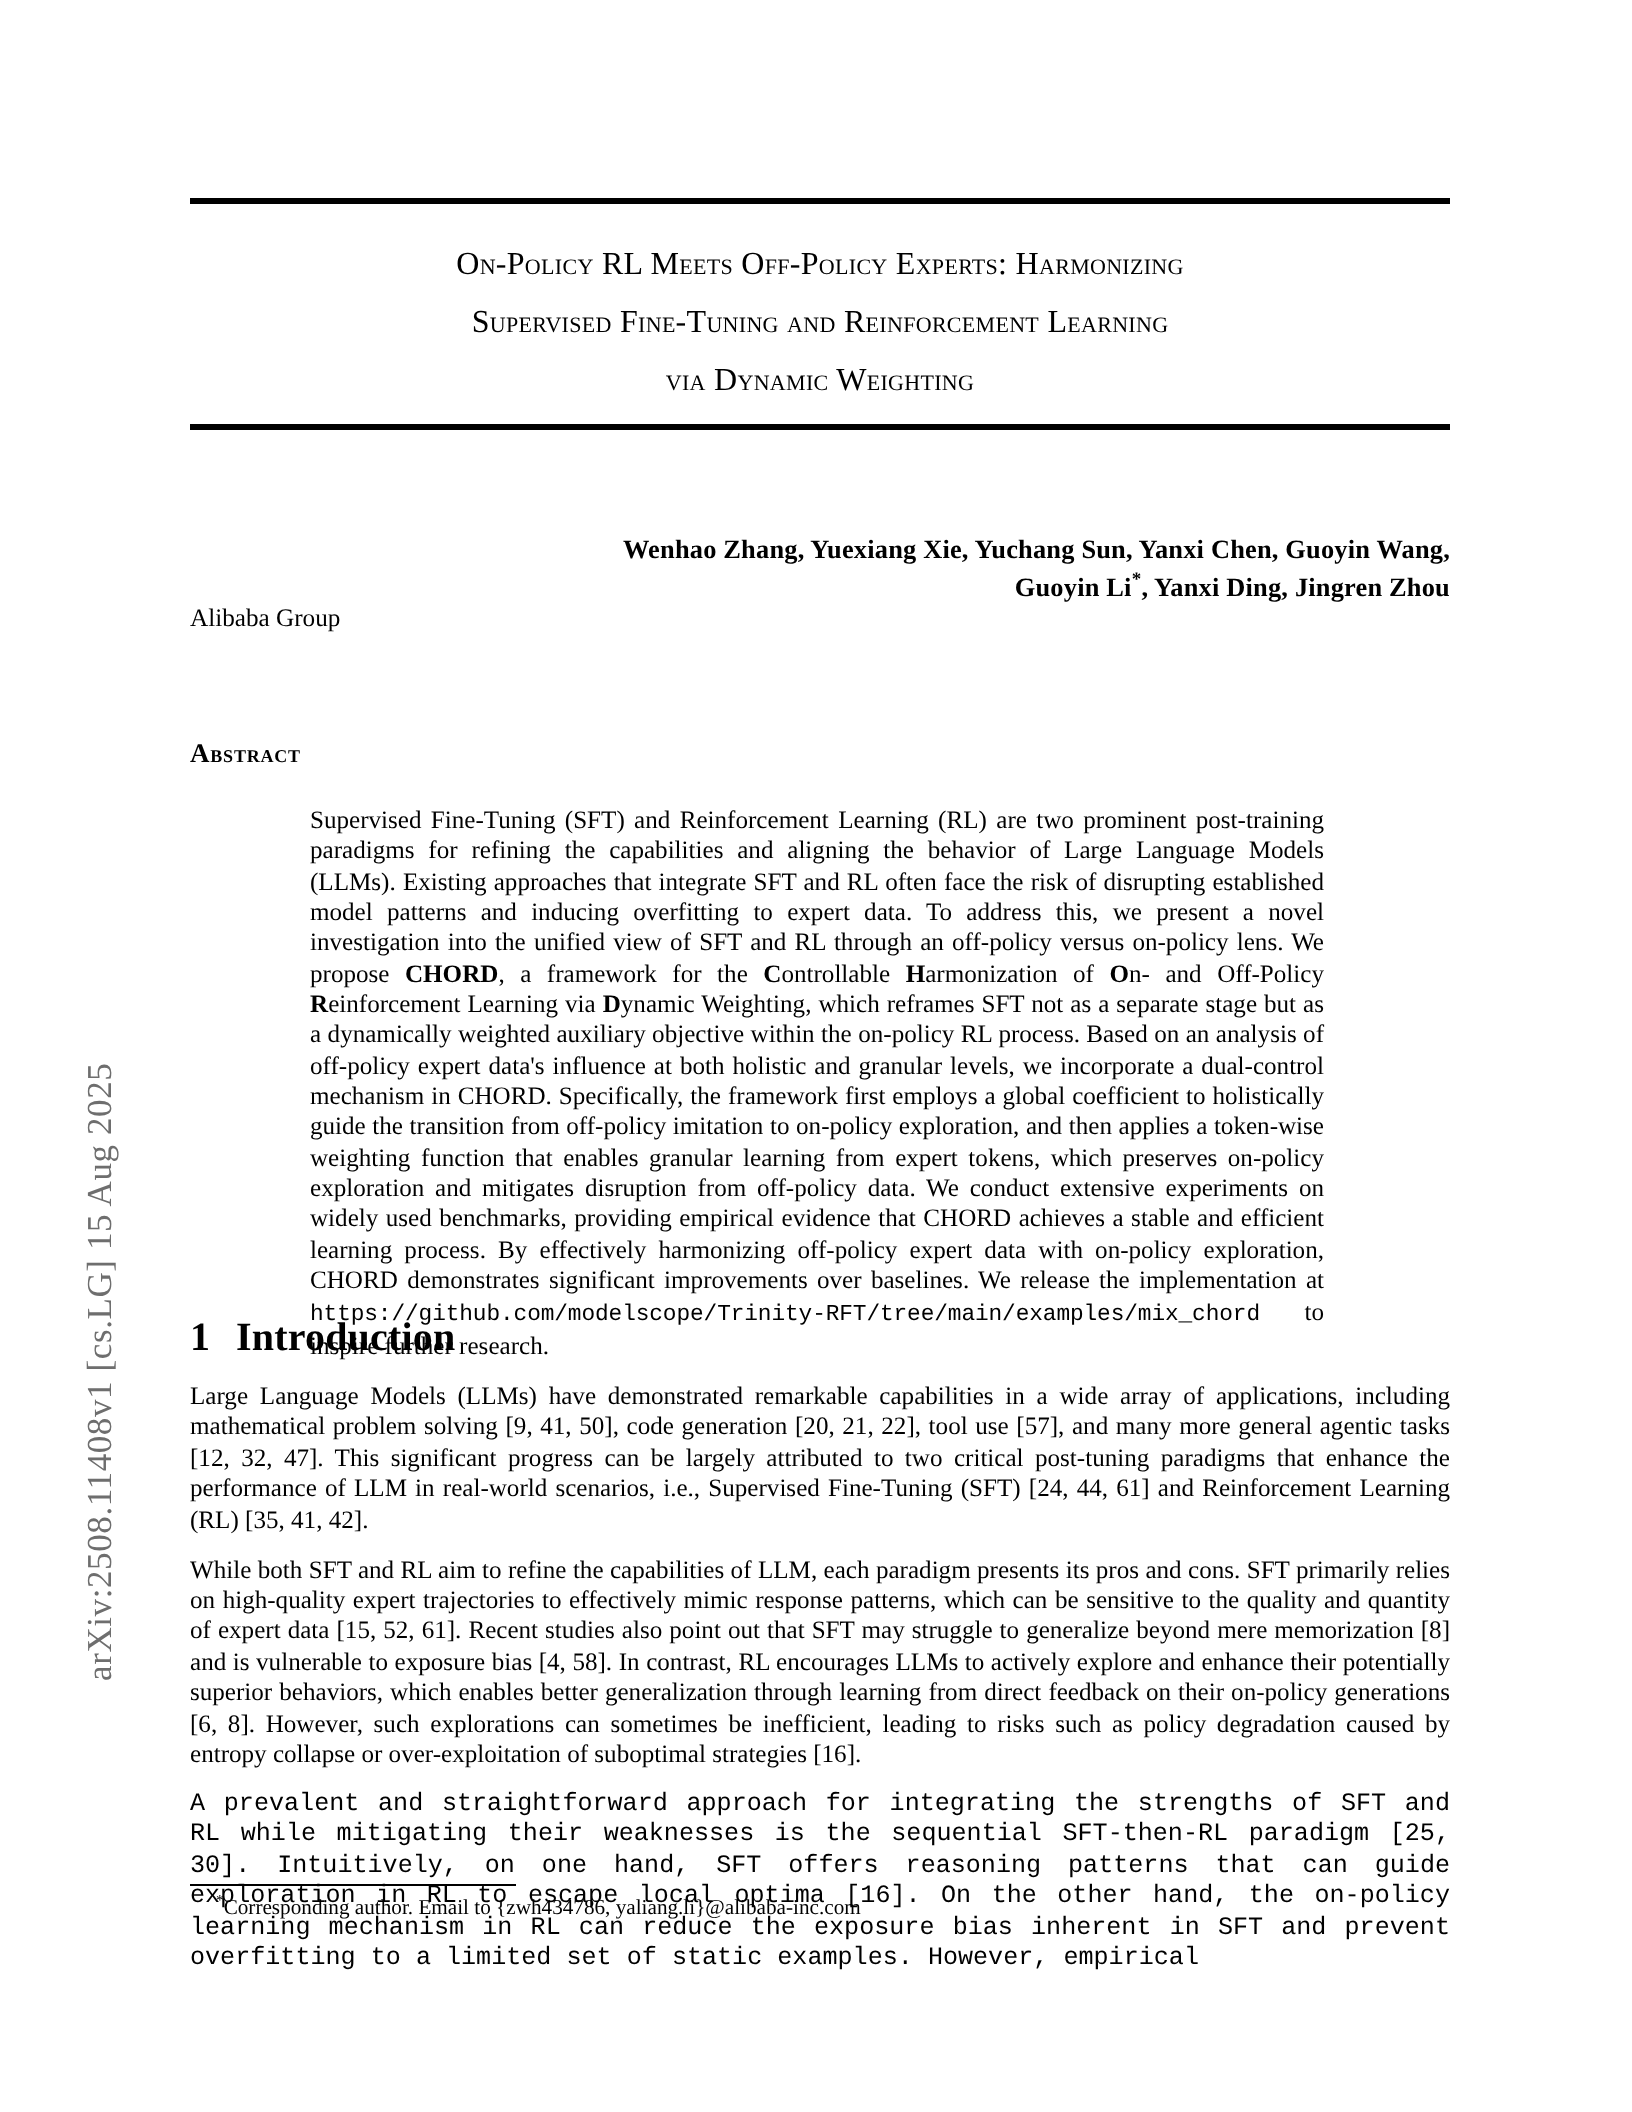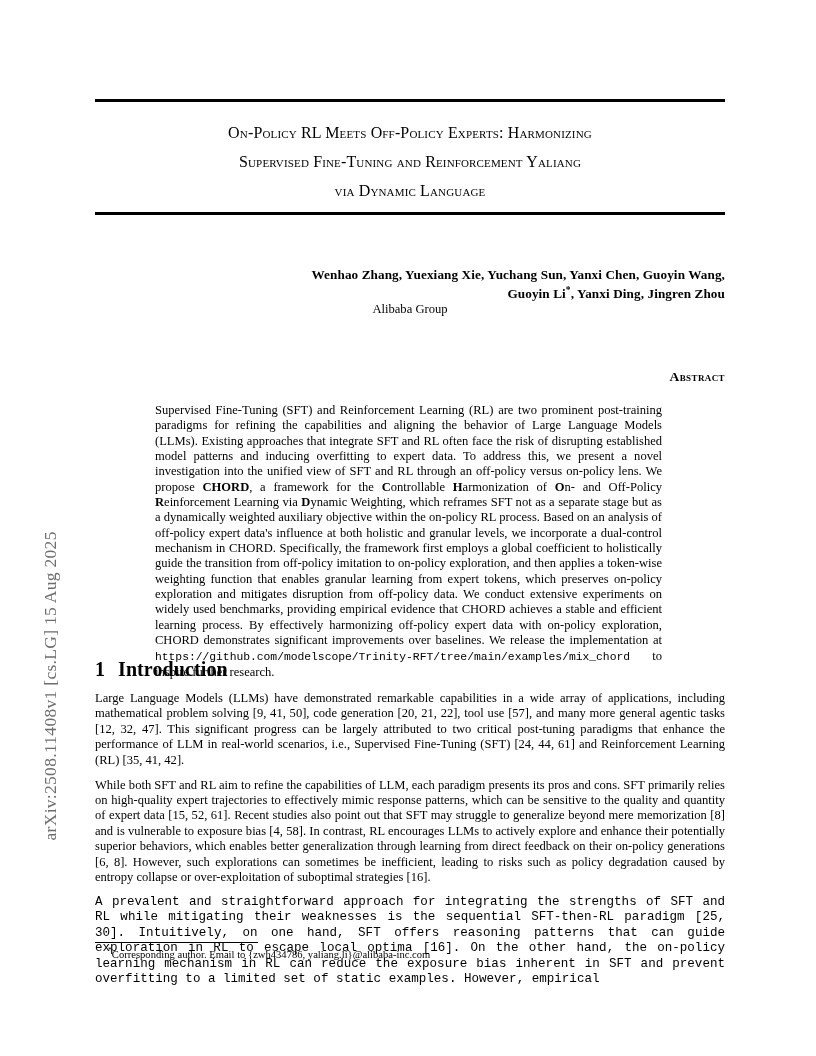--- a/index.html
+++ b/index.html
@@ -87,33 +87,32 @@
     font-size: 13.2px;
     font-weight: bold;
     line-height: 18.5px;
     letter-spacing: 0.1px;
   }
   #affiliation {
     position: absolute;
     left: 0px;
     top: 302px;
     width: 630px;
-    text-align: center;
     font-size: 12.6px;
     font-weight: normal;
   }
   sup.star { font-size: 0.72em; vertical-align: super; line-height: 0; }
 
   
   #abstract-heading {
     position: absolute;
     left: 0px;
     top: 369px;
     width: 630px;
-    text-align: right;
+    text-align: left;
     font-size: 13.5px;
     font-weight: bold;
     font-variant: small-caps;
     letter-spacing: 0.4px;
   }
   #abstract-body {
     position: absolute;
     left: 48px;
     top: 391px;
     width: 531px;
@@ -181,22 +180,22 @@
 <div id="arxiv-stamp">
   <div class="vtext">arXiv:2508.11408v1  [cs.LG]  15 Aug 2025</div>
 </div>
 
 <div id="page-col">
 
   <div id="title-top-rule" class="rule-thick"></div>
 
   <h1 id="paper-title">
     <span>On-Policy RL Meets Off-Policy Experts: Harmonizing</span><br>
-    <span>Supervised Fine-Tuning and Reinforcement Yaliang</span><br>
-    <span>via Dynamic Language</span>
+    <span>Supervised Fine-Tuning and Reinforcement Learning</span><br>
+    <span>via Dynamic Weighting</span>
   </h1>
 
   <div id="title-bottom-rule" class="rule-thick"></div>
 
   <div id="authors">
     <span>Wenhao Zhang,  Yuexiang Xie,  Yuchang Sun,  Yanxi Chen,  Guoyin Wang,</span><br>
     <span><span>Guoyin Li</span><sup class="star">*</sup><span>,  Yanxi Ding,  Jingren Zhou</span></span>
   </div>
   <div id="affiliation">Alibaba Group</div>
 

